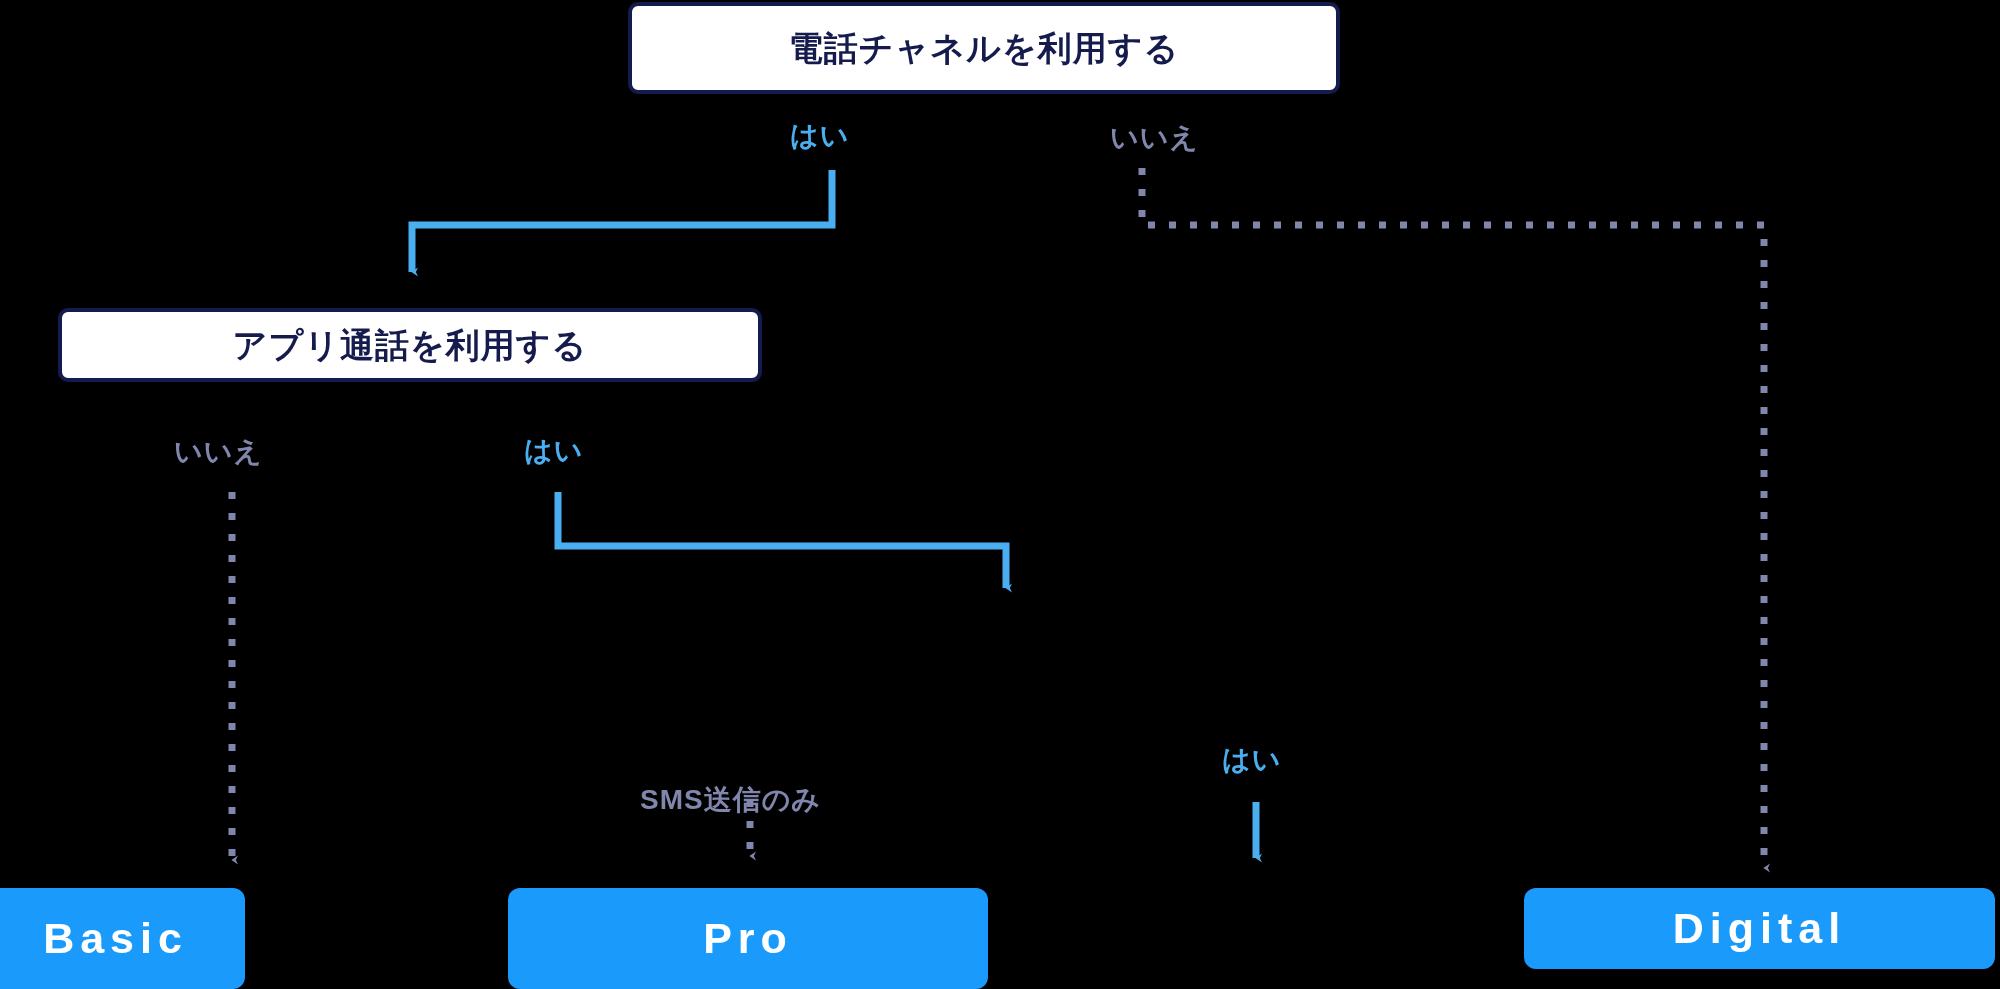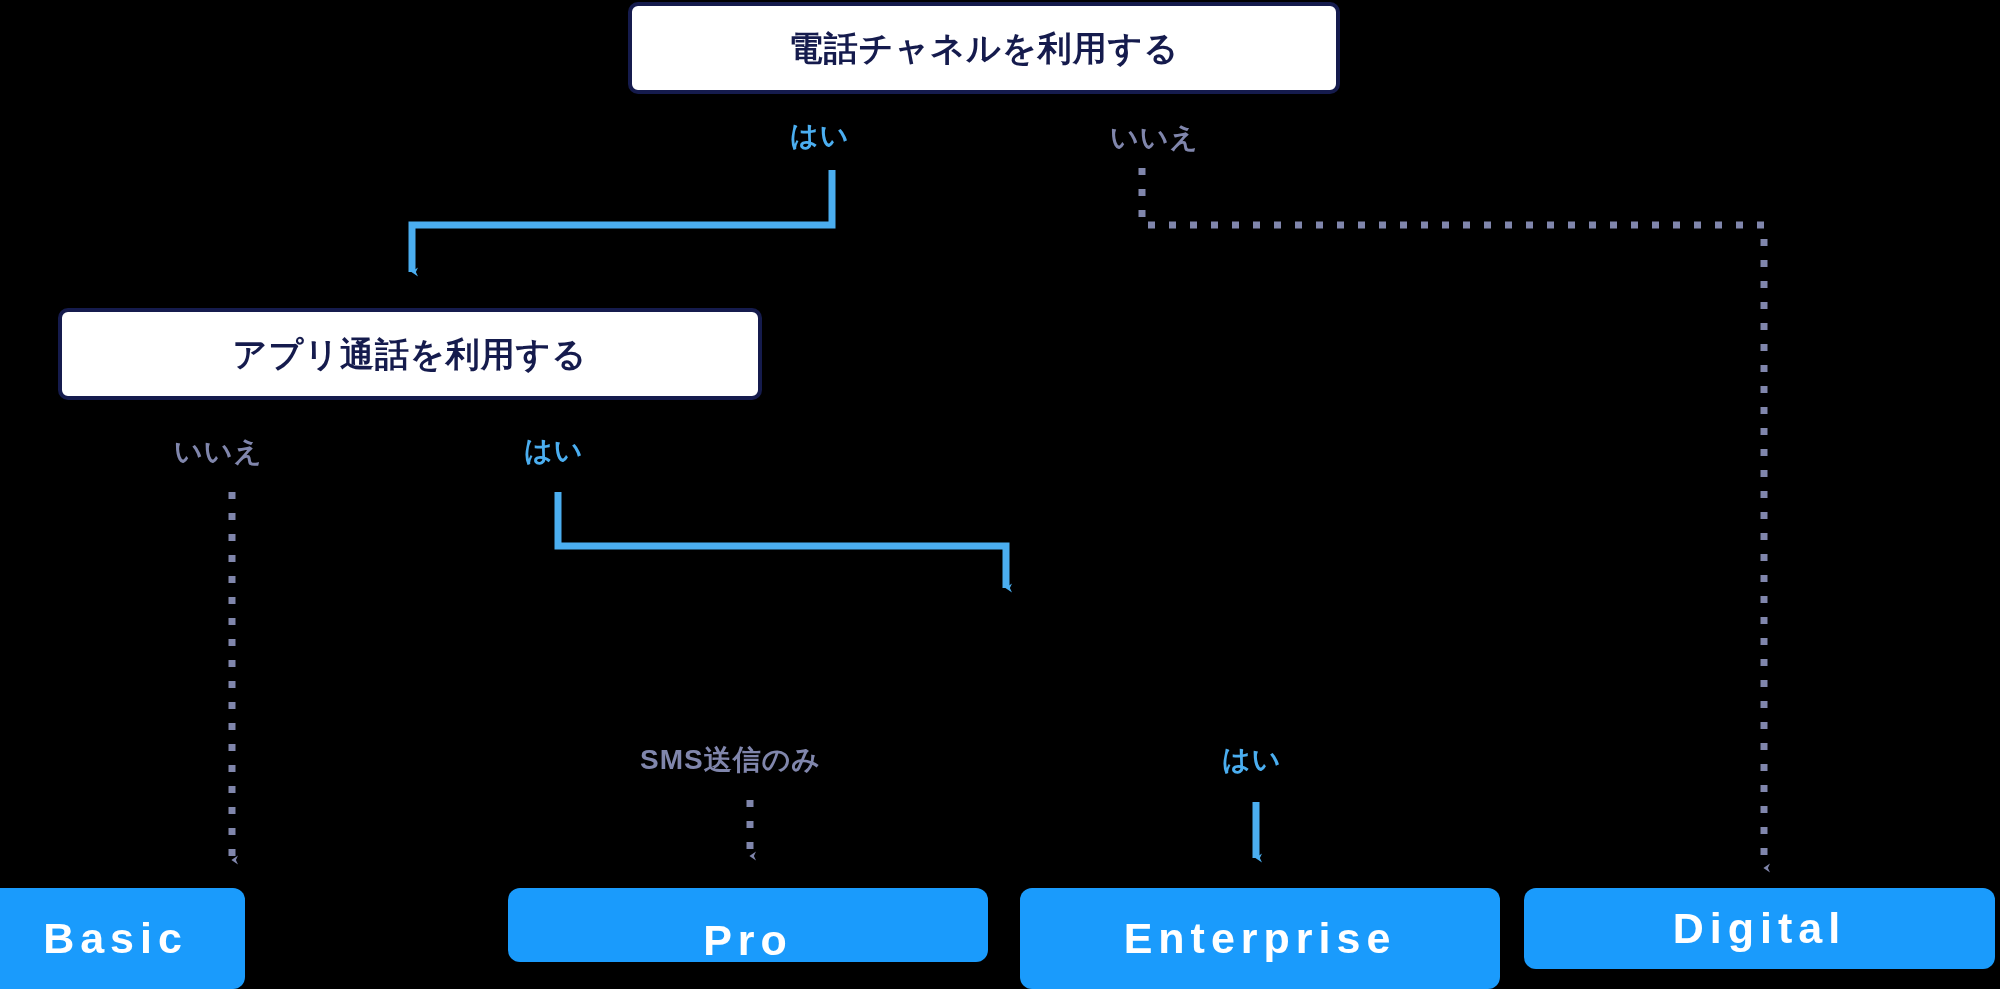--- a/index.html
+++ b/index.html
@@ -100,46 +100,43 @@
 
     <path d="M750,800 L750,856" fill="none" stroke="#8086AC" stroke-width="7" stroke-dasharray="7 14" stroke-linecap="butt" marker-end="url(#arrow-gray)" vector-effect="non-scaling-stroke"></path>
 
     <path d="M1256,802 L1256,858" fill="none" stroke="#4BAEF0" stroke-width="7" marker-end="url(#arrow-blue)" vector-effect="non-scaling-stroke"></path>
   </svg>
 
   <div class="decision-box" style="left:628px; top:2px; width:712px; height:92px;">
     <span class="decision-label">電話チャネルを利用する</span>
   </div>
 
-  <div class="decision-box" style="left:58px; top:308px; width:704px; height:92px;">
+  <div class="decision-box" style="left:58px; top:308px; width:704px; height:74px;">
     <span class="decision-label">アプリ通話を利用する</span>
   </div>
 
 
   <div class="edge-label yes" style="left:790px; top:122px;">はい</div>
 
   <div class="edge-label no" style="left:1110px; top:124px;">いいえ</div>
 
   <div class="edge-label no" style="left:174px; top:438px;">いいえ</div>
 
   <div class="edge-label yes" style="left:524px; top:437px;">はい</div>
 
-  <div class="edge-label no" style="left:640px; top:746px;">SMS送信のみ</div>
+  <div class="edge-label no" style="left:640px; top:786px;">SMS送信のみ</div>
 
   <div class="edge-label yes" style="left:1222px; top:746px;">はい</div>
 
   <div class="plan-button" style="left:-14px; top:888px; width:259px; height:101px;">
     <span class="plan-label">Basic</span>
   </div>
 
-  <div class="plan-button" style="left:508px; top:888px; width:480px; height:74px;align-items:flex-end;">
+  <div class="plan-button" style="left:508px; top:888px; width:480px; height:101px;">
     <span class="plan-label">Pro</span>
   </div>
 
-  <div class="plan-button" style="left:1020px; top:888px; width:480px; height:101px;">
-    <span class="plan-label">Enterprise</span>
-  </div>
 
   <div class="plan-button" style="left:1524px; top:888px; width:471px; height:81px;">
     <span class="plan-label">Digital</span>
   </div>
 
 </div>
 
 </body></html>

